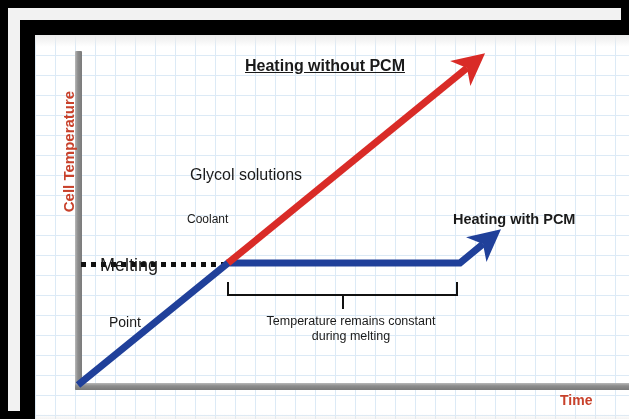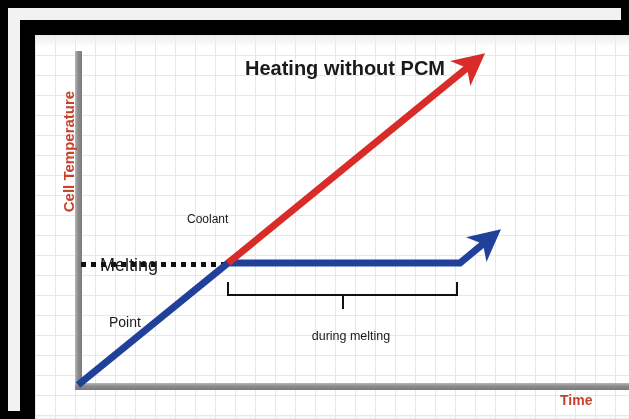--- a/index.html
+++ b/index.html
@@ -125,22 +125,23 @@
 
   
   .anno {
     position: absolute;
     color: #1a1a1a;
     white-space: nowrap;
   }
   #label-heating-without {
     left: 210px;
     top: 22px;
-    font-size: 20px;
-    font-weight: bold;
+    font-size: 16px;
+    font-weight: bold;
+    text-decoration: underline;
   }
   #label-heating-with {
     left: 418px;
     top: 176px;
     font-size: 14.5px;
     font-weight: bold;
   }
   #label-water-gels {
     left: 190px;
     top: 80px;
@@ -255,21 +256,24 @@
         </svg>
 
         <div id="bracket">
           <div class="bracket-h"></div>
           <div class="bracket-tick" id="bracket-tick-left"></div>
           <div class="bracket-tick" id="bracket-tick-right"></div>
           <div class="bracket-tick" id="bracket-tick-mid"></div>
         </div>
 
         <div class="anno" id="label-heating-without">Heating without PCM</div>
+        <div class="anno" id="label-heating-with">Heating with PCM</div>
+        <div class="anno" id="label-glycol">Glycol solutions</div>
         <div class="anno" id="label-coolant">Coolant</div>
         <div class="anno" id="label-melting">Melting</div>
         <div class="anno" id="label-point">Point</div>
+        <div class="anno" id="label-bracket-line1">Temperature remains constant</div>
         <div class="anno" id="label-bracket-line2">during melting</div>
 
       </div>
     </div>
   </div>
 </div>
 
 </body></html>

